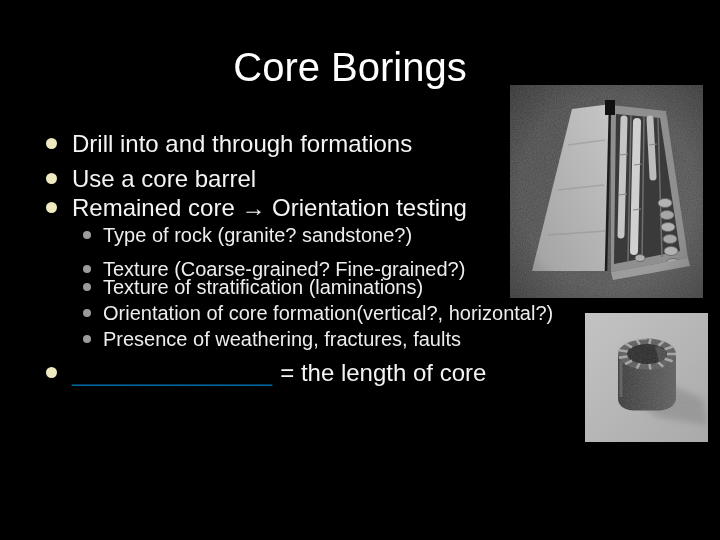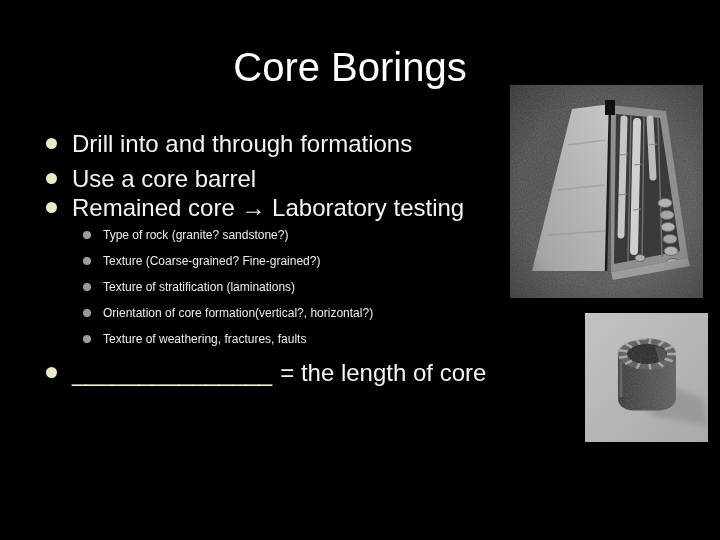--- a/index.html
+++ b/index.html
@@ -7,25 +7,25 @@
     position:relative;width:720px;height:540px;background:#000;overflow:hidden;
     font-family:"Liberation Sans","DejaVu Sans",sans-serif;
   }
   .title{
     position:absolute;top:43px;left:0;width:700px;margin:0;
     text-align:center;color:#fff;font-size:40px;font-weight:400;line-height:48px;
   }
   .line{position:absolute;color:#f4f4f4;white-space:nowrap;}
   .lvl1{left:46px;font-size:24px;line-height:28px;}
   .lvl1 .txt{display:inline-block;padding-left:26px;}
-  .lvl2{left:83px;font-size:12px;line-height:26px;color:#ededed;}
+  .lvl2{left:83px;font-size:20px;line-height:26px;color:#ededed;}
   .lvl2 .txt{display:inline-block;padding-left:20px;}
   .dot{position:absolute;left:0;top:8px;width:11px;height:11px;border-radius:50%;background:#efe9c1;}
   .lvl2 .dot{width:8px;height:8px;top:9px;background:#9b9b9b;}
-  .blank{color:#fef9c3;letter-spacing:0;}
+  .blank{color:#0369a1;letter-spacing:0;}
   .after-blank{margin-left:8px;}
   .cont{left:72px;font-size:24px;line-height:28px;}
   .photo{position:absolute;margin:0;padding:0;line-height:0;}
   #photo-box{left:510px;top:85px;width:193px;height:213px;}
   #photo-bit{left:585px;top:313px;width:123px;height:129px;}
   .photo svg{display:block;}
 </style>
 </head>
 <body>
 
@@ -36,42 +36,42 @@
   <div class="line lvl1" style="top:130px">
     <span class="dot"></span>
     <span class="txt">Drill into and through formations</span>
   </div>
   <div class="line lvl1" style="top:165px">
     <span class="dot"></span>
     <span class="txt">Use a core barrel</span>
   </div>
   <div class="line lvl1" style="top:194px">
     <span class="dot"></span>
-    <span class="txt">Remained core → Laboratory testing</span>
+    <span class="txt">Remained core → Orientation testing</span>
   </div>
 
   <div class="line lvl2" style="top:222px">
     <span class="dot"></span>
     <span class="txt">Type of rock (granite? sandstone?)</span>
   </div>
-  <div class="line lvl2" style="top:248px">
+  <div class="line lvl2" style="top:256px">
     <span class="dot"></span>
     <span class="txt">Texture (Coarse-grained? Fine-grained?)</span>
   </div>
   <div class="line lvl2" style="top:274px">
     <span class="dot"></span>
     <span class="txt">Texture of stratification (laminations)</span>
   </div>
   <div class="line lvl2" style="top:300px">
     <span class="dot"></span>
     <span class="txt">Orientation of core formation(vertical?, horizontal?)</span>
   </div>
   <div class="line lvl2" style="top:326px">
     <span class="dot"></span>
-    <span class="txt">Texture of weathering, fractures, faults</span>
+    <span class="txt">Presence of weathering, fractures, faults</span>
   </div>
 
   <div class="line lvl1" style="top:359px">
     <span class="dot"></span>
     <span class="txt"><span class="blank">_______________</span><span class="after-blank">= the length of core</span></span>
   </div>
 
   <figure class="photo" id="photo-box" role="img" aria-label="Open wooden core box holding rock core samples, lying on grass">
     <svg width="193" height="213" viewBox="0 0 193 213">
       <defs>

